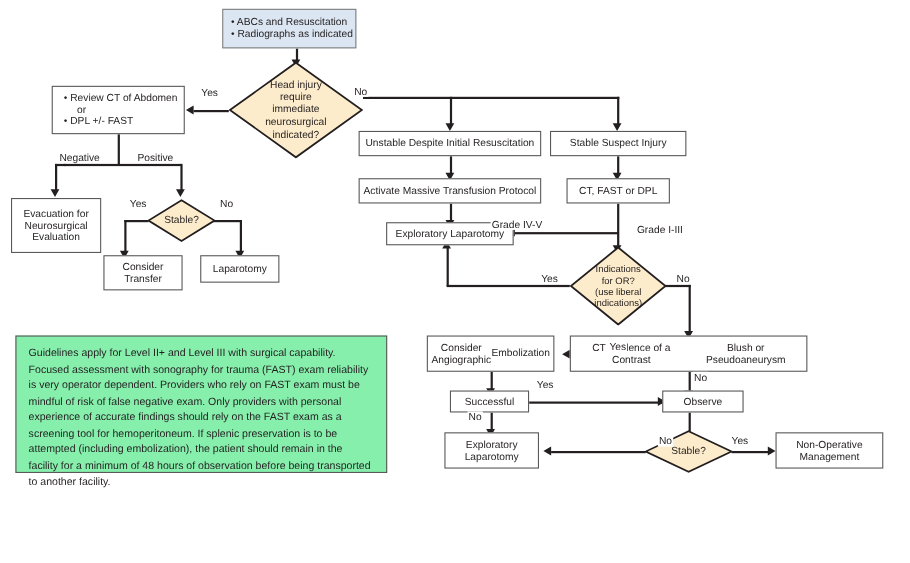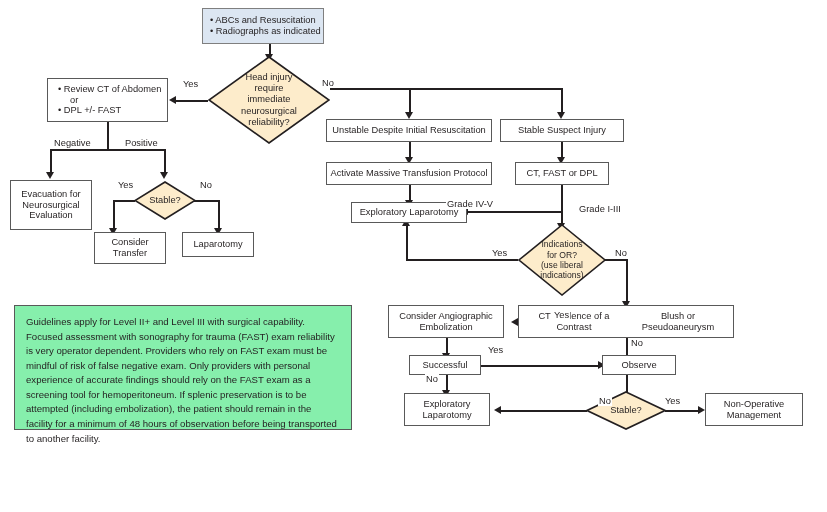--- a/index.html
+++ b/index.html
@@ -205,21 +205,21 @@
 
   <div class="diamond" style="left:208px;top:56px;width:122px;height:88px;">
     <svg class="dshape" viewBox="0 0 122 88" preserveAspectRatio="none">
       <polygon points="61,1 121,44 61,87 1,44" fill="#fdeccb" stroke="#231f20" stroke-width="1.6"></polygon>
     </svg>
     <div class="dlabel">
       <span>Head injury</span>
       <span>require</span>
       <span>immediate</span>
       <span>neurosurgical</span>
-      <span>reliability?</span>
+      <span>indicated?</span>
     </div>
   </div>
 
   <div class="node box" style="left:47px;top:78px;width:121px;height:44px;">
     <div class="bullets">
       <div>• Review CT of Abdomen</div>
       <div class="indent">or</div>
       <div>• DPL +/- FAST</div>
     </div>
   </div>
@@ -278,21 +278,21 @@
       <span>(use liberal</span>
       <span>indications)</span>
     </div>
   </div>
 
   <div class="node box" style="left:518px;top:305px;width:216px;height:33px;flex-direction:row;">
     <span>CT Evidence of a Contrast</span>
     <span>Blush or Pseudoaneurysm</span>
   </div>
 
-  <div class="node box" style="left:388px;top:305px;width:116px;height:33px;flex-direction:column;">
+  <div class="node box" style="left:388px;top:305px;width:116px;height:33px;flex-direction:row;">
     <span>Consider Angiographic</span>
     <span>Embolization</span>
   </div>
 
   <div class="node box" style="left:409px;top:355px;width:72px;height:20px;">
     <span>Successful</span>
   </div>
 
   <div class="node box" style="left:602px;top:355px;width:74px;height:20px;">
     <span>Observe</span>

